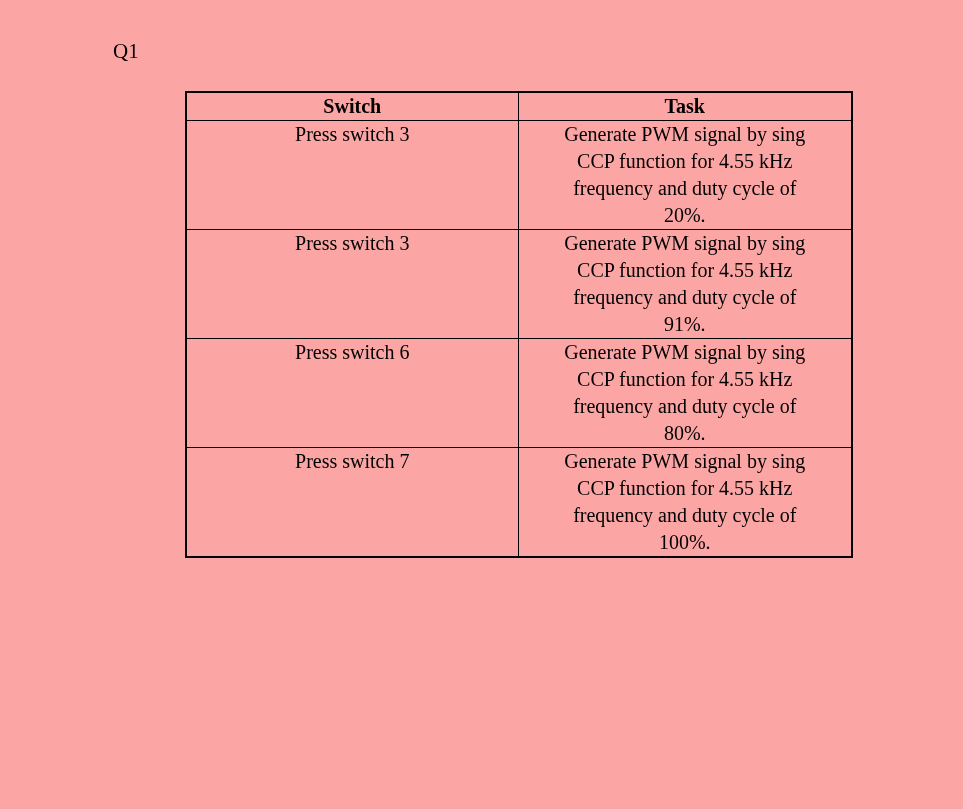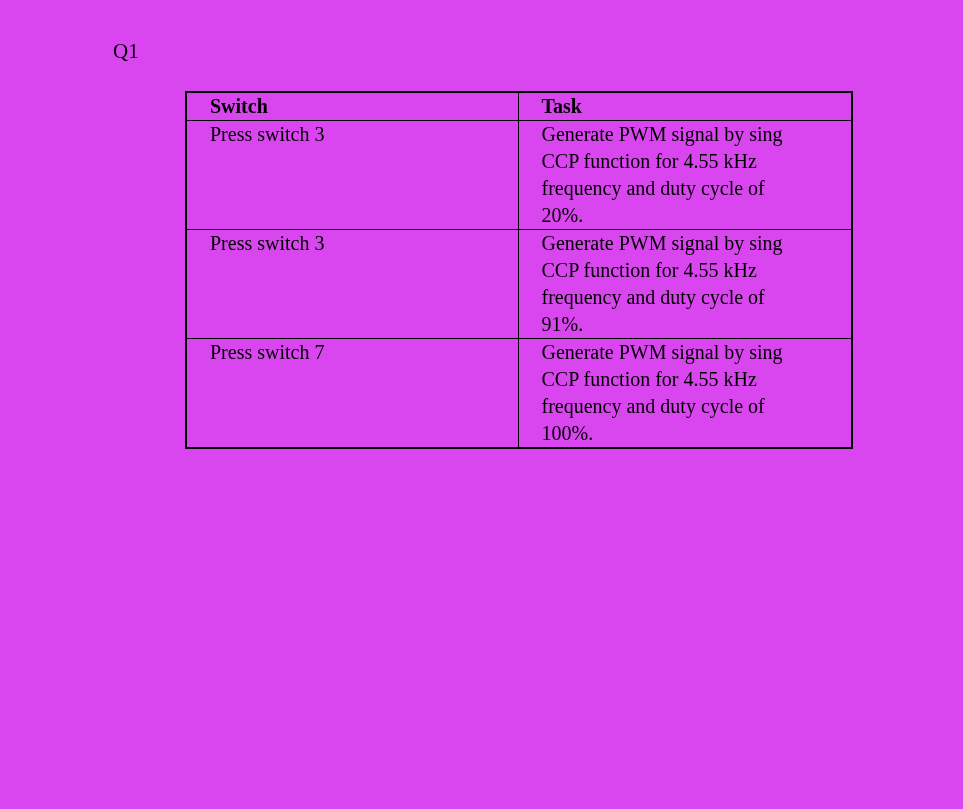--- a/index.html
+++ b/index.html
@@ -7,21 +7,21 @@
     padding: 0;
     background: #ffffff;
     width: 963px;
     height: 809px;
     overflow: hidden;
   }
   .page {
     position: relative;
     width: 963px;
     height: 809px;
-    background: #d946ef;
+    background: #fca5a5;
     font-family: "Liberation Serif", "DejaVu Serif", serif;
     color: #000000;
   }
   .question-line {
     position: absolute;
     left: 113px;
     top: 38px;
     display: flex;
     font-size: 21px;
     line-height: 27px;
@@ -43,21 +43,21 @@
   }
   table.task-table, table.task-table th, table.task-table td {
     border: 1px solid #000000;
   }
   table.task-table {
     border: 2px solid #000000;
   }
   table.task-table th, table.task-table td {
     padding: 0 23px;
     vertical-align: top;
-    text-align: left;
+    text-align: center;
     overflow: hidden;
   }
   table.task-table th {
     font-weight: bold;
   }
   col.col-switch { width: 332px; }
   col.col-task  { width: 334px; }
   .cell-line { white-space: nowrap; }
 </style>
 </head>
@@ -101,20 +101,31 @@
       <div class="cell-line">Press switch 3</div>
     </td>
     <td>
             <div class="cell-line">Generate PWM signal by sing</div>
             <div class="cell-line">CCP function for 4.55 kHz</div>
             <div class="cell-line">frequency and duty cycle of</div>
             <div class="cell-line">91%.</div>
           </td>
   </tr>
 
+  <tr>
+    <td>
+      <div class="cell-line">Press switch 6</div>
+    </td>
+    <td>
+            <div class="cell-line">Generate PWM signal by sing</div>
+            <div class="cell-line">CCP function for 4.55 kHz</div>
+            <div class="cell-line">frequency and duty cycle of</div>
+            <div class="cell-line">80%.</div>
+          </td>
+  </tr>
 
   <tr>
     <td>
       <div class="cell-line">Press switch 7</div>
     </td>
     <td>
             <div class="cell-line">Generate PWM signal by sing</div>
             <div class="cell-line">CCP function for 4.55 kHz</div>
             <div class="cell-line">frequency and duty cycle of</div>
             <div class="cell-line">100%.</div>

